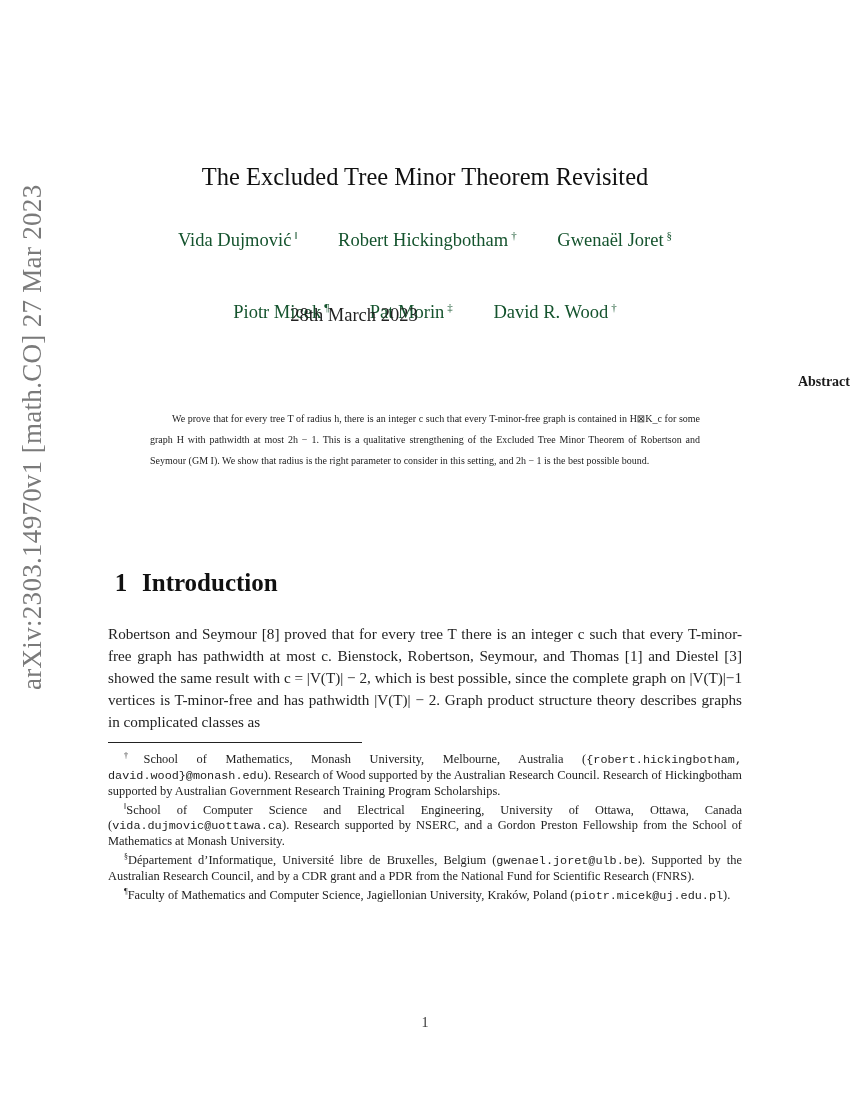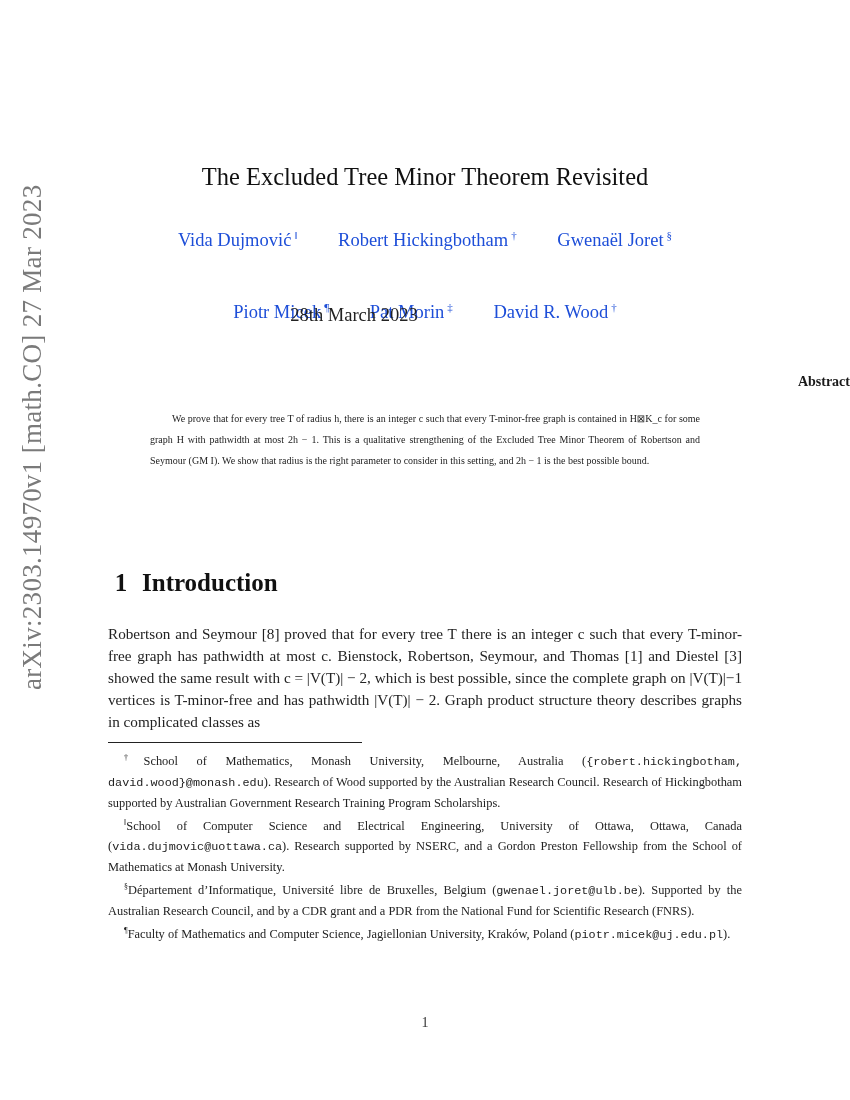--- a/index.html
+++ b/index.html
@@ -13,21 +13,21 @@
     white-space: nowrap; font-family: "Liberation Serif", serif;
     font-size: 27px; color: #7a7a7a; letter-spacing: 0.3px; width: 460px;
   }
 
   .title {
     position: absolute; top: 163px; left: 0; width: 850px; text-align: center;
     font-family: "Liberation Serif", serif; font-weight: normal; font-size: 24.5px;
     color: #111;
   }
   .authors-row { position: absolute; left: 0; width: 850px; text-align: center;
-                 font-family: "Liberation Serif", serif; font-size: 18.5px; color: #1d4ed8; }
+                 font-family: "Liberation Serif", serif; font-size: 18.5px; color: #14532d; }
   .authors-row.r1 { top: 229px; }
   .authors-row.r2 { top: 257px; margin-top: 44px; }
   .author { display: inline-block; margin: 0 18px; }
   .author sup { font-size: 11px; vertical-align: 7px; margin-left: 3px; }
 
   .date { position: absolute; top: 305px; left: 0; width: 708px; text-align: center;
           font-family: "Liberation Serif", serif; font-size: 18.5px; color: #222; }
 
   .abstract-head { position: absolute; top: 374px; left: 0; width: 850px; text-align: right;
                    font-family: "Liberation Serif", serif; font-weight: bold; font-size: 14px; }
@@ -39,21 +39,21 @@
                   font-family: "Liberation Serif", serif; font-weight: bold; font-size: 25px; color: #111; text-align: center; }
   .section-head .num { display: inline-block; width: 42px; }
 
   .intro { position: absolute; top: 623px; left: 108px; width: 634px;
            font-family: "Liberation Serif", serif; font-size: 15.2px; line-height: 22px;
            text-align: justify; color: #222; }
 
   .fn-rule { position: absolute; top: 742px; left: 108px; width: 254px; height: 1px; background: #222; }
 
   .footnotes { position: absolute; top: 748px; left: 108px; width: 634px;
-               font-family: "Liberation Serif", serif; font-size: 12.4px; line-height: 20px;
+               font-family: "Liberation Serif", serif; font-size: 12.4px; line-height: 15px;
                color: #222; text-align: justify; }
   .fn { text-indent: 16px; margin: 0; }
   .fn sup { font-size: 8px; vertical-align: 5px; }
   .mono { font-family: "Liberation Mono", "DejaVu Sans Mono", monospace; font-size: 11.8px; }
 
   .page-number { position: absolute; top: 1015px; left: 0; width: 850px; text-align: center;
                  font-family: "Liberation Serif", serif; font-size: 14px; color: #333; }
 </style>
 </head>
 <body>

